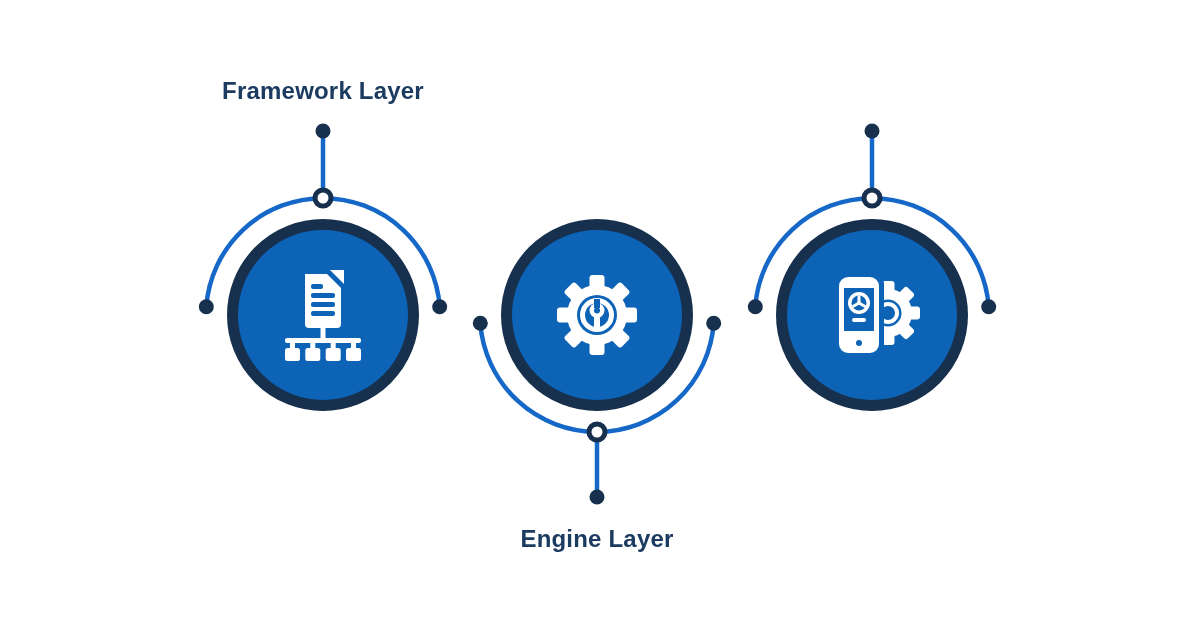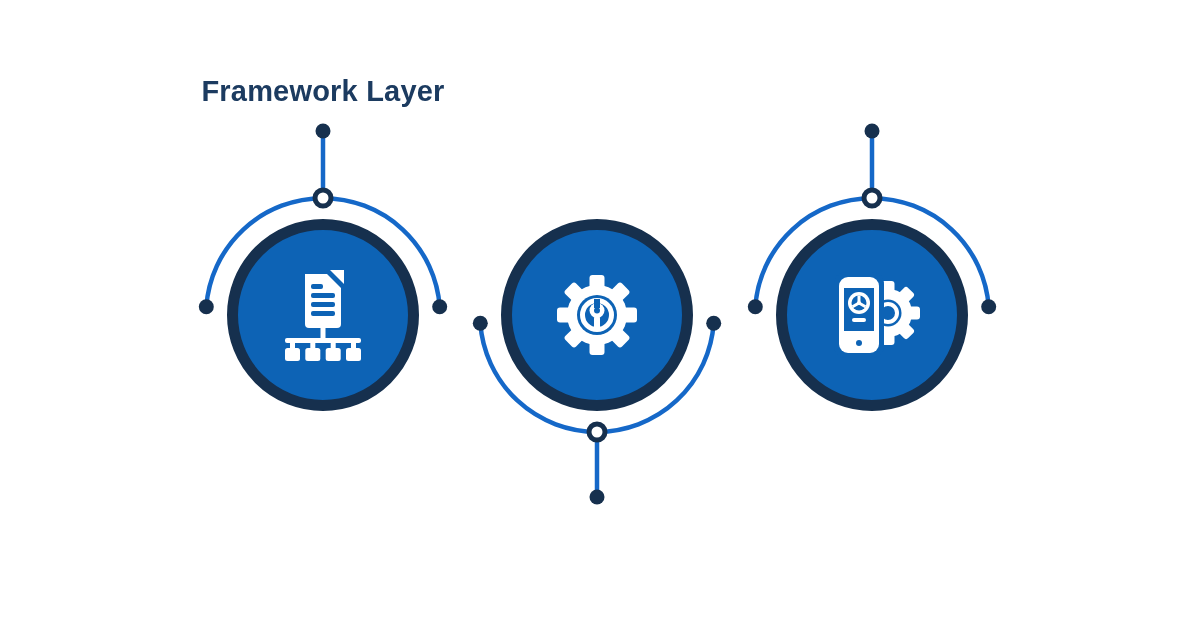--- a/index.html
+++ b/index.html
@@ -23,21 +23,21 @@
   .dot{fill:var(--navy);}
   .node{fill:#fff;stroke:var(--navy);stroke-width:5px;}
   .big-circle{
     position:absolute;top:219px;width:192px;height:192px;box-sizing:border-box;
     border:11px solid var(--navy);border-radius:50%;
     background:var(--circle-blue);
     display:flex;align-items:center;justify-content:center;
   }
   .c1{left:227px;} .c2{left:501px;} .c3{left:776px;}
   .label{
-    position:absolute;font-size:29px;font-weight:700;line-height:26px;
+    position:absolute;font-size:24px;font-weight:700;line-height:26px;
     color:var(--label-text);text-align:center;letter-spacing:.2px;white-space:nowrap;
   }
   .label-1{left:173px;top:78px;width:300px;}
   .label-2{left:447px;top:526px;width:300px;}
   .label-3{left:709px;top:78px;width:320px;}
   .wfill{fill:#fff;}
   .bfill{fill:var(--circle-blue);}
   .wstroke{fill:none;stroke:#fff;}
 </style>
 </head>
@@ -112,20 +112,21 @@
         <circle class="wstroke" r="14.5" stroke-width="5"></circle>
         <g>
           <circle class="wfill" cx="0" cy="-4.5" r="7.5"></circle>
           <rect class="bfill" x="-3" y="-16" width="6" height="9"></rect>
           <circle class="bfill" cx="0" cy="-4.5" r="3"></circle>
           <rect class="wfill" x="-3" y="1" width="6" height="13" rx="2.5"></rect>
         </g>
       </g>
     </svg>
   </div>
+  <div class="label label-2">Engine Layer</div>
 
   <div class="big-circle c3">
     <svg width="100" height="100" viewBox="0 0 100 100">
       <g transform="translate(66,48)">
         <g class="wfill">
           <rect x="-6.5" y="-32" width="13" height="12" rx="3"></rect>
           <rect x="-6.5" y="-32" width="13" height="12" rx="3" transform="rotate(45)"></rect>
           <rect x="-6.5" y="-32" width="13" height="12" rx="3" transform="rotate(90)"></rect>
           <rect x="-6.5" y="-32" width="13" height="12" rx="3" transform="rotate(135)"></rect>
           <rect x="-6.5" y="-32" width="13" height="12" rx="3" transform="rotate(180)"></rect>

